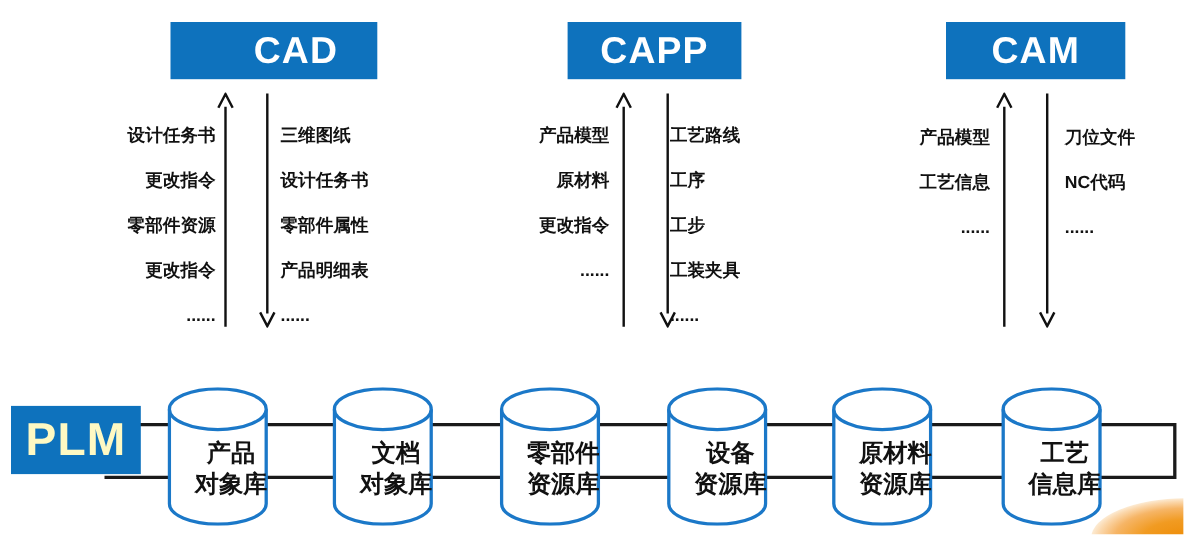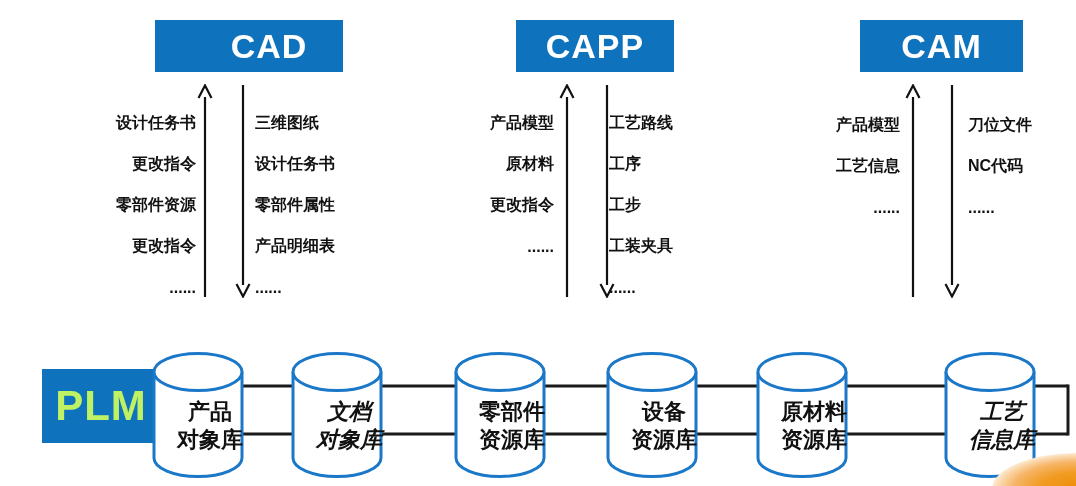--- a/index.html
+++ b/index.html
@@ -15,24 +15,24 @@
     display:flex;align-items:center;justify-content:center;
     font-size:34px;font-weight:700;letter-spacing:1px;
   }
   .col{position:absolute;display:flex;flex-direction:column;}
   .row{height:41px;display:flex;align-items:center;font-size:16px;font-weight:700;white-space:nowrap;}
   .col-l .row{justify-content:flex-end;}
   .col-r .row{justify-content:flex-start;}
   .varrow{position:absolute;top:84px;}
   .connectors{position:absolute;left:0;top:0;z-index:1;}
   .plm-box{
-    position:absolute;left:10px;top:369px;width:118px;height:74px;
-    background:#0e72bd;color:#bef264;z-index:2;
+    position:absolute;left:10px;top:369px;width:118px;height:62px;
+    background:#0e72bd;color:#fef9c3;z-index:2;
     display:flex;align-items:center;justify-content:center;
-    font-size:42px;font-weight:700;letter-spacing:1px;margin-left:32px;
+    font-size:42px;font-weight:700;letter-spacing:1px;
   }
   .cyl{position:absolute;top:352px;width:92px;height:126px;z-index:2;}
   .cyl svg{position:absolute;left:0;top:0;}
   .cyl .db-label{
     position:absolute;left:0;top:46px;width:116px;
     text-align:center;font-size:22px;font-weight:700;line-height:28px;
     z-index:3;white-space:nowrap;
   }
   .orange-corner{
     position:absolute;left:992px;top:453px;width:172px;height:72px;
@@ -126,21 +126,21 @@
   <div class="plm-box">PLM</div>
 
   <div class="cyl" style="left:152px;">
     <svg width="92" height="126" viewBox="0 0 92 126">
       <path d="M2,20 L2,106 A44,18.5 0 0 0 90,106 L90,20" fill="#ffffff" stroke="#1b78c8" stroke-width="3"></path>
       <ellipse cx="46" cy="20" rx="44" ry="18.5" fill="#ffffff" stroke="#1b78c8" stroke-width="3"></ellipse>
     </svg>
     <div class="db-label"><span>产品</span><br><span>对象库</span></div>
   </div>
 
-  <div class="cyl" style="left:291px;font-style:italic;">
+  <div class="cyl" style="left:302px;">
     <svg width="92" height="126" viewBox="0 0 92 126">
       <path d="M2,20 L2,106 A44,18.5 0 0 0 90,106 L90,20" fill="#ffffff" stroke="#1b78c8" stroke-width="3"></path>
       <ellipse cx="46" cy="20" rx="44" ry="18.5" fill="#ffffff" stroke="#1b78c8" stroke-width="3"></ellipse>
     </svg>
     <div class="db-label"><span>文档</span><br><span>对象库</span></div>
   </div>
 
   <div class="cyl" style="left:454px;">
     <svg width="92" height="126" viewBox="0 0 92 126">
       <path d="M2,20 L2,106 A44,18.5 0 0 0 90,106 L90,20" fill="#ffffff" stroke="#1b78c8" stroke-width="3"></path>
@@ -158,21 +158,21 @@
   </div>
 
   <div class="cyl" style="left:756px;">
     <svg width="92" height="126" viewBox="0 0 92 126">
       <path d="M2,20 L2,106 A44,18.5 0 0 0 90,106 L90,20" fill="#ffffff" stroke="#1b78c8" stroke-width="3"></path>
       <ellipse cx="46" cy="20" rx="44" ry="18.5" fill="#ffffff" stroke="#1b78c8" stroke-width="3"></ellipse>
     </svg>
     <div class="db-label"><span>原材料</span><br><span>资源库</span></div>
   </div>
 
-  <div class="cyl" style="left:944px;font-style:italic;">
+  <div class="cyl" style="left:910px;">
     <svg width="92" height="126" viewBox="0 0 92 126">
       <path d="M2,20 L2,106 A44,18.5 0 0 0 90,106 L90,20" fill="#ffffff" stroke="#1b78c8" stroke-width="3"></path>
       <ellipse cx="46" cy="20" rx="44" ry="18.5" fill="#ffffff" stroke="#1b78c8" stroke-width="3"></ellipse>
     </svg>
     <div class="db-label"><span>工艺</span><br><span>信息库</span></div>
   </div>
 
   <div class="orange-corner"></div>
 
 </div>

